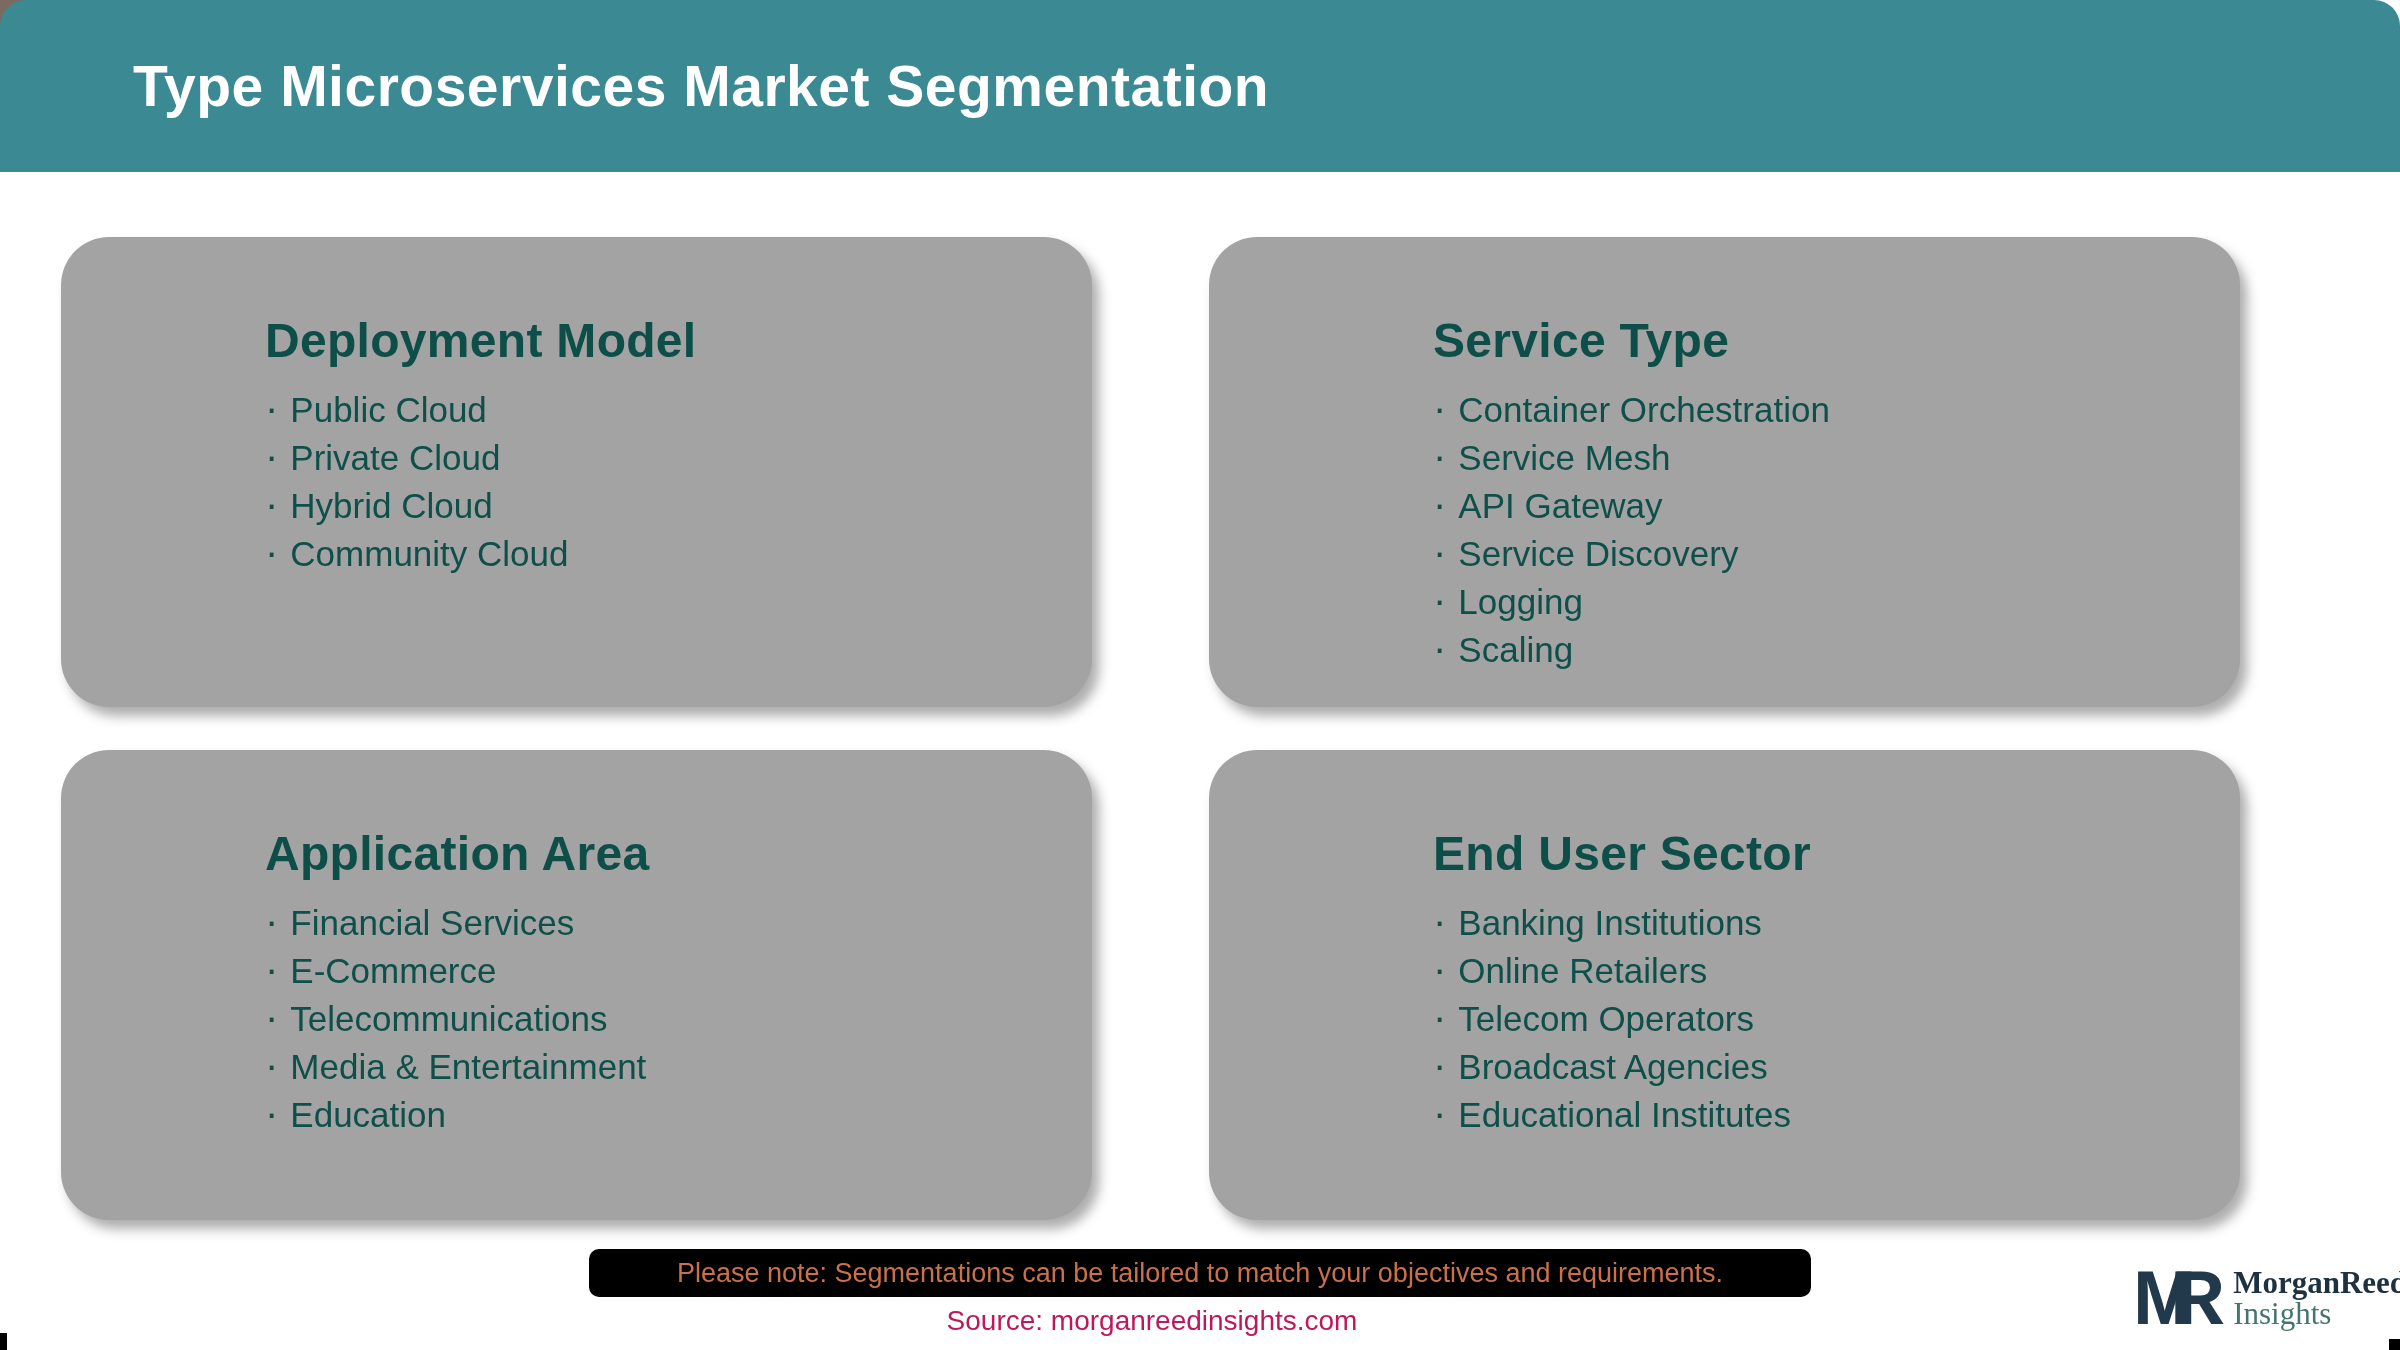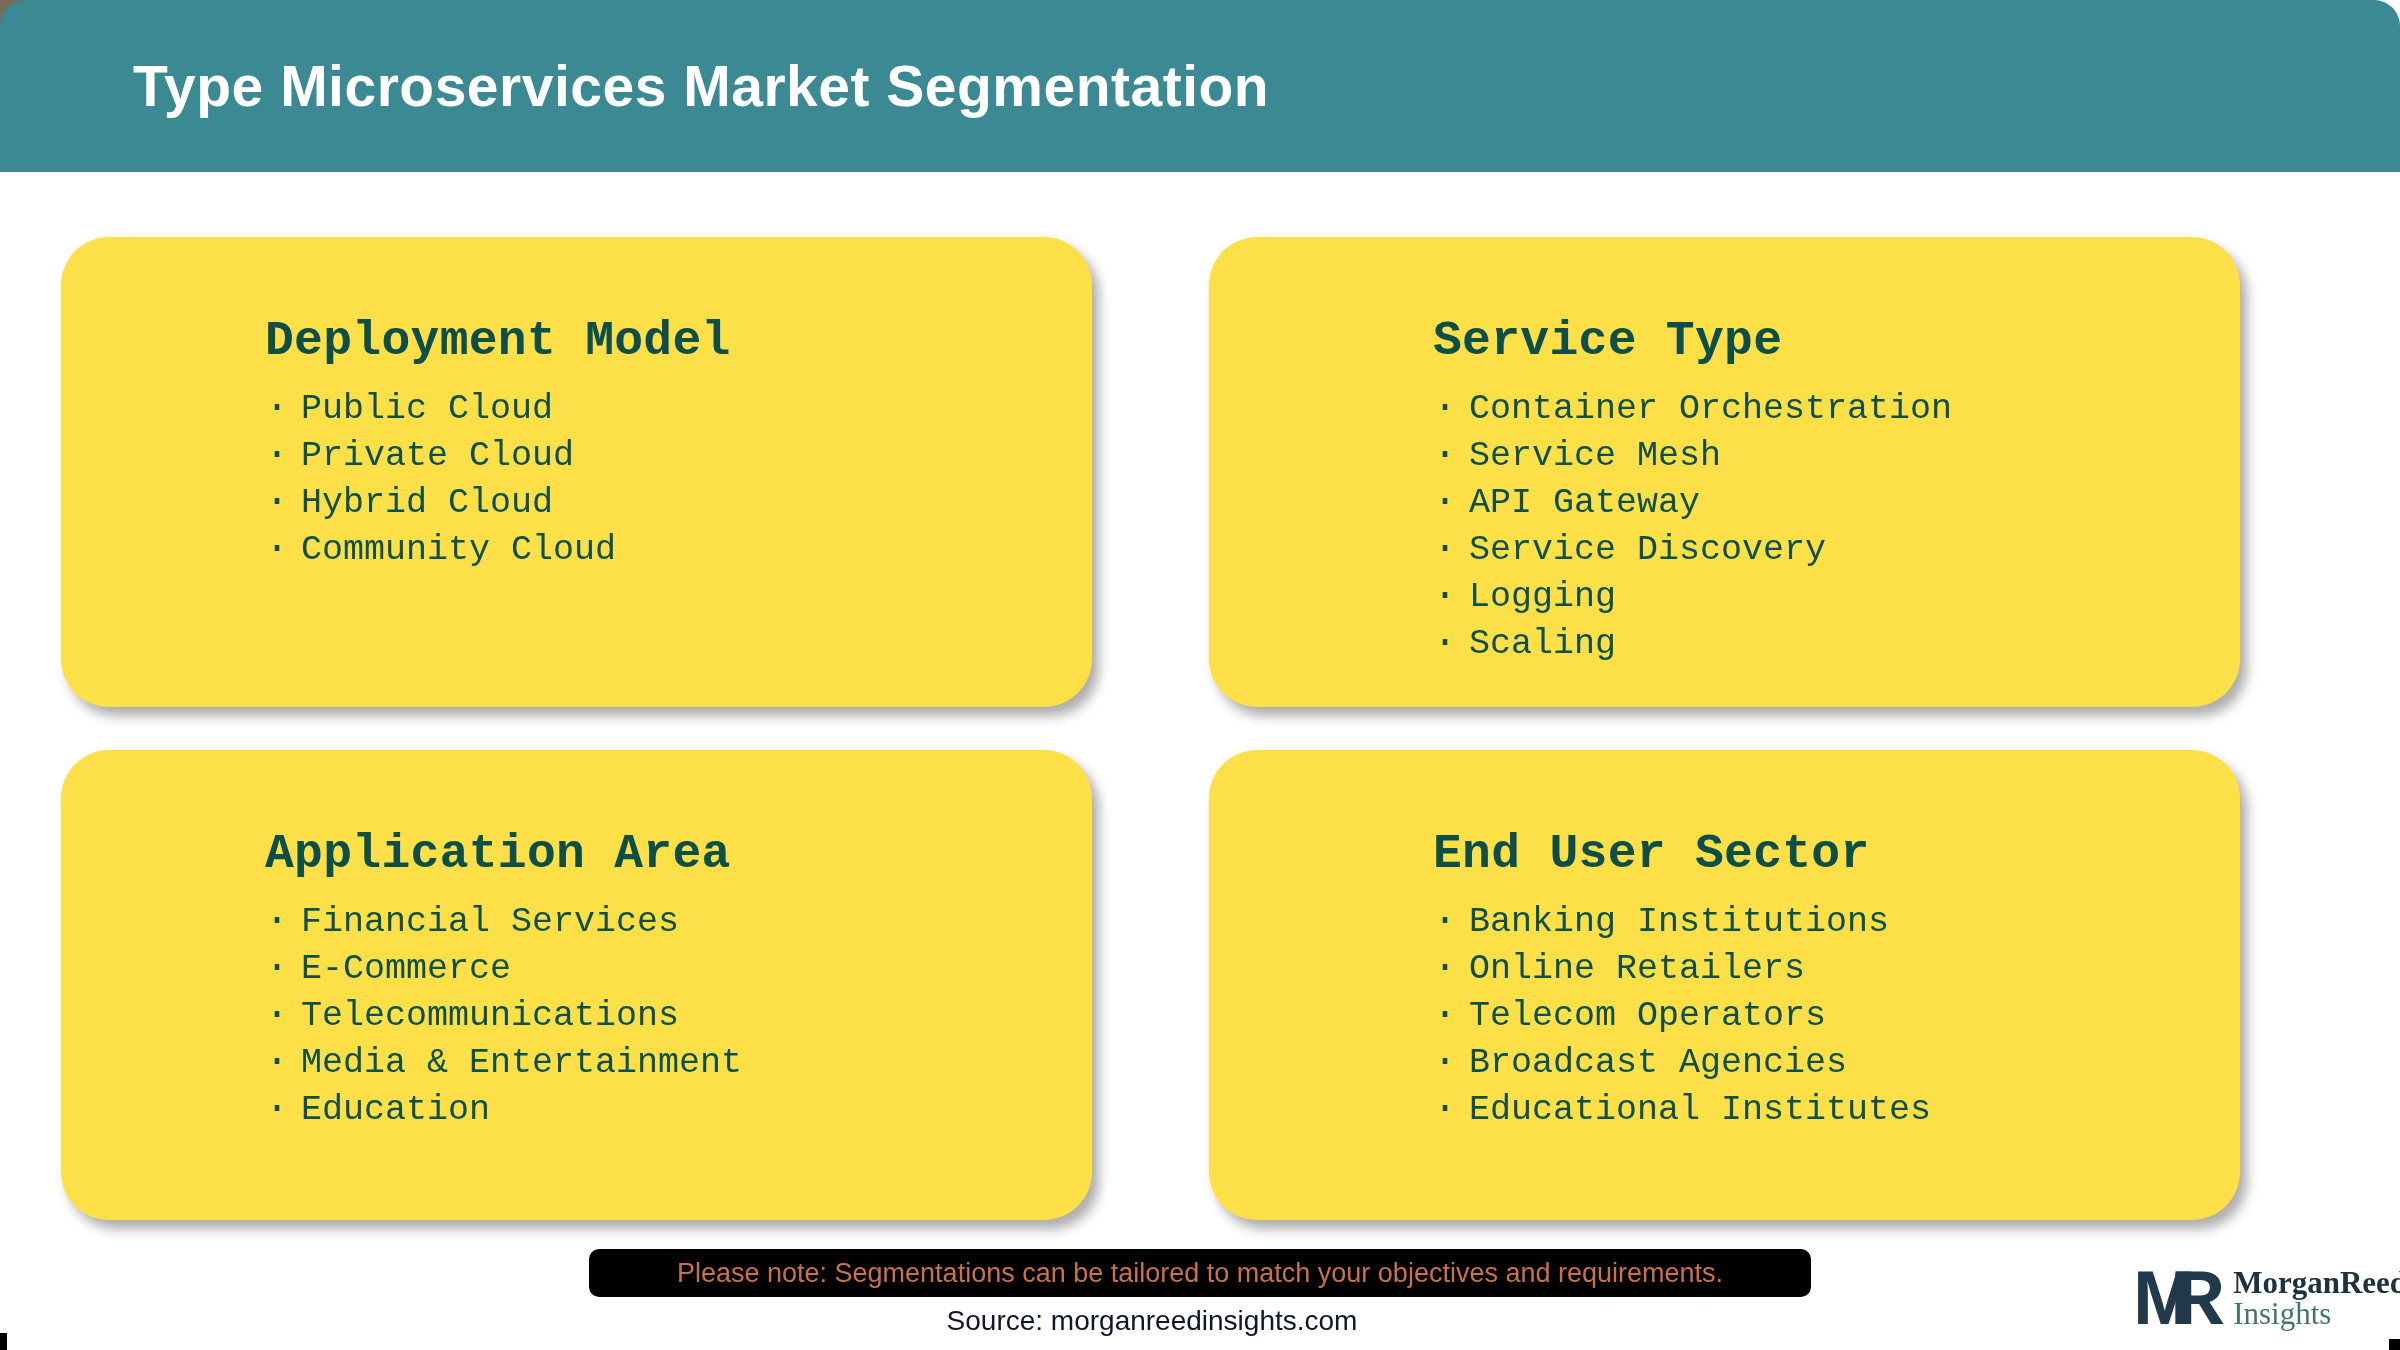--- a/index.html
+++ b/index.html
@@ -25,26 +25,25 @@
     display: flex; align-items: center;
     padding-left: 133px;
   }
   .header h1 {
     color: #ffffff; font-size: 57px; font-weight: bold; letter-spacing: 0.5px;
   }
 
   .card {
     position: absolute;
     width: 1031px; height: 470px;
-    background: #fde047;
+    background: #a3a3a3;
     border-radius: 48px;
     box-shadow: 7px 9px 12px rgba(40, 40, 40, 0.38);
     padding: 74px 60px 0 204px;
     z-index: 1;
-    font-family: Liberation Mono, monospace;
   }
   .card.c0 { left: 61px;   top: 237px; }
   .card.c1 { left: 1209px; top: 237px; padding-left: 224px; }
   .card.c2 { left: 61px;   top: 750px; }
   .card.c3 { left: 1209px; top: 750px; padding-left: 224px; }
 
   .card h2 {
     color: #0d4f48; font-size: 48px; font-weight: bold;
     line-height: 60px; margin-bottom: 14px; letter-spacing: 0.3px;
   }
@@ -63,21 +62,21 @@
     background: #000000; border-radius: 10px;
     display: flex; align-items: center; justify-content: center;
     z-index: 1;
   }
   .note-pill span { color: #c9714a; font-size: 27px; }
 
   .source-line {
     position: absolute; left: 0; top: 1305px; width: 2304px;
     text-align: center; z-index: 1;
   }
-  .source-line span { color: #0f172a; font-size: 28px; }
+  .source-line span { color: #be185d; font-size: 28px; }
 
   .logo {
     position: absolute; left: 2133px; top: 1266px;
     display: flex; align-items: center; z-index: 1;
   }
   .logo .monogram {
     font-weight: bold; font-size: 76px; line-height: 64px;
     color: #21394a; letter-spacing: -2px;
     display: flex;
   }

